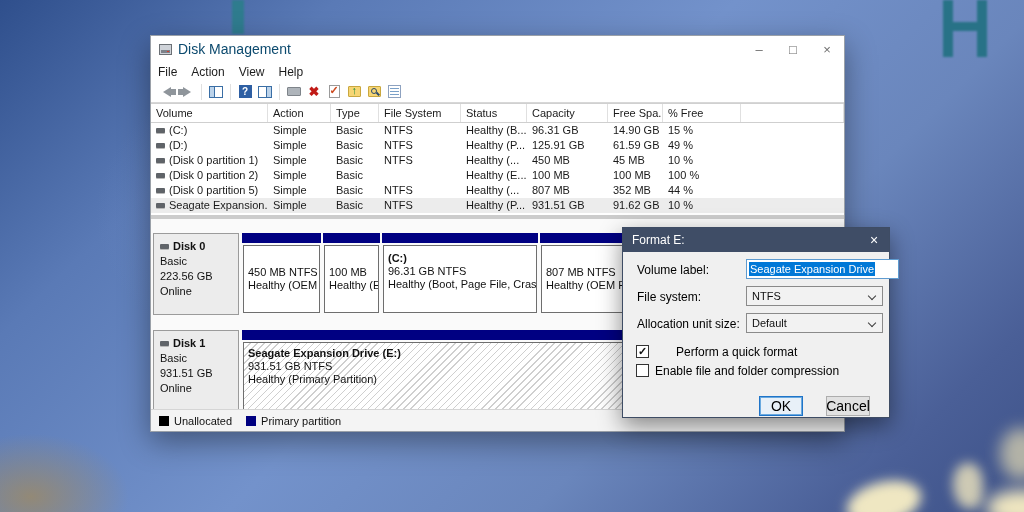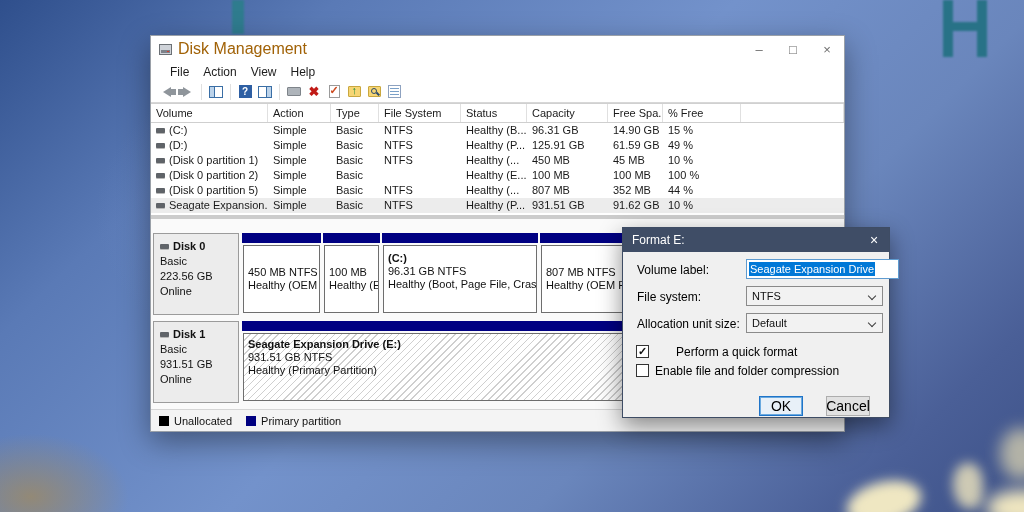--- a/index.html
+++ b/index.html
@@ -12,28 +12,28 @@
       linear-gradient(135deg, #2f4f8c 0%, #5a7ab6 22%, #7392cb 48%, #6a86bc 68%, #4a5f97 88%, #3e5288 100%);
   }
   .deco { position:absolute; }
   .blur6 { filter:blur(6px); }
   .blur8 { filter:blur(8px); }
 
   
   #win { position:absolute; left:150px; top:35px; width:695px; height:397px;
     background:#fff; border:1px solid #9aa0a8; box-shadow:0 10px 28px rgba(0,0,0,.38); }
   #titlebar { position:relative; height:26px; display:flex; align-items:center; padding-left:8px; }
-  #title-text { font-size:16px; color:#a16207; margin-left:6px; }
+  #title-text { font-size:14px; color:#0c4a6e; margin-left:6px; }
   .app-icon { width:13px; height:11px; background:#cfd3d9; border:1px solid #6b7075; position:relative; }
   .app-icon::after { content:""; position:absolute; left:1px; right:1px; bottom:1px; height:3px; background:#7d828a; }
   .app-icon::before { content:""; position:absolute; right:2px; bottom:2px; width:2px; height:1px; background:#d23b2e; z-index:1; }
   #win-controls { position:absolute; right:0; top:0; height:26px; display:flex; }
   .win-btn { width:34px; height:26px; display:flex; align-items:center; justify-content:center;
     color:#6e6e6e; font-size:13px; }
-  #menubar { height:19px; display:flex; align-items:center; padding-left:12px; }
+  #menubar { height:19px; display:flex; align-items:center; padding-left:0; }
   .menu-item { font-size:12px; color:#1c1c1c; padding:1px 7px; }
   #toolbar { height:22px; display:flex; align-items:center; padding-left:8px; gap:4px;
     border-bottom:1px solid #d7d7d7; }
   .tsep { width:1px; height:16px; background:#e0e0e0; margin:0 2px; }
   .ticon { width:16px; height:16px; display:flex; align-items:center; justify-content:center; position:relative; }
 
   .arrow-left { width:0; height:0; border-top:5px solid transparent; border-bottom:5px solid transparent; border-right:8px solid #8f959b; position:relative; }
   .arrow-left::after { content:""; position:absolute; left:8px; top:-3px; width:5px; height:6px; background:#8f959b; }
   .arrow-right { width:0; height:0; border-top:5px solid transparent; border-bottom:5px solid transparent; border-left:8px solid #8f959b; position:relative; }
   .arrow-right::after { content:""; position:absolute; right:8px; top:-3px; width:5px; height:6px; background:#8f959b; }
@@ -321,21 +321,21 @@
             <div>807 MB NTFS</div>
             <div>Healthy (OEM Pa</div>
           </div>
         </div>
         <div class="part" style="left:503px; width:186px;">
           <div class="part-bar"></div>
           <div class="part-body"></div>
         </div>
       </div>
 
-      <div class="disk-row" style="top:102px; width:689px;text-decoration:underline;">
+      <div class="disk-row" style="top:111px; width:689px;text-decoration:underline;">
         <div class="disk-head">
           <div class="dname">
               <span class="mini-drive"></span>
               <span>Disk 1</span>
             </div>
           <div>Basic</div>
           <div>931.51 GB</div>
           <div>Online</div>
         </div>
         <div class="part" style="left:89px; width:600px;">

